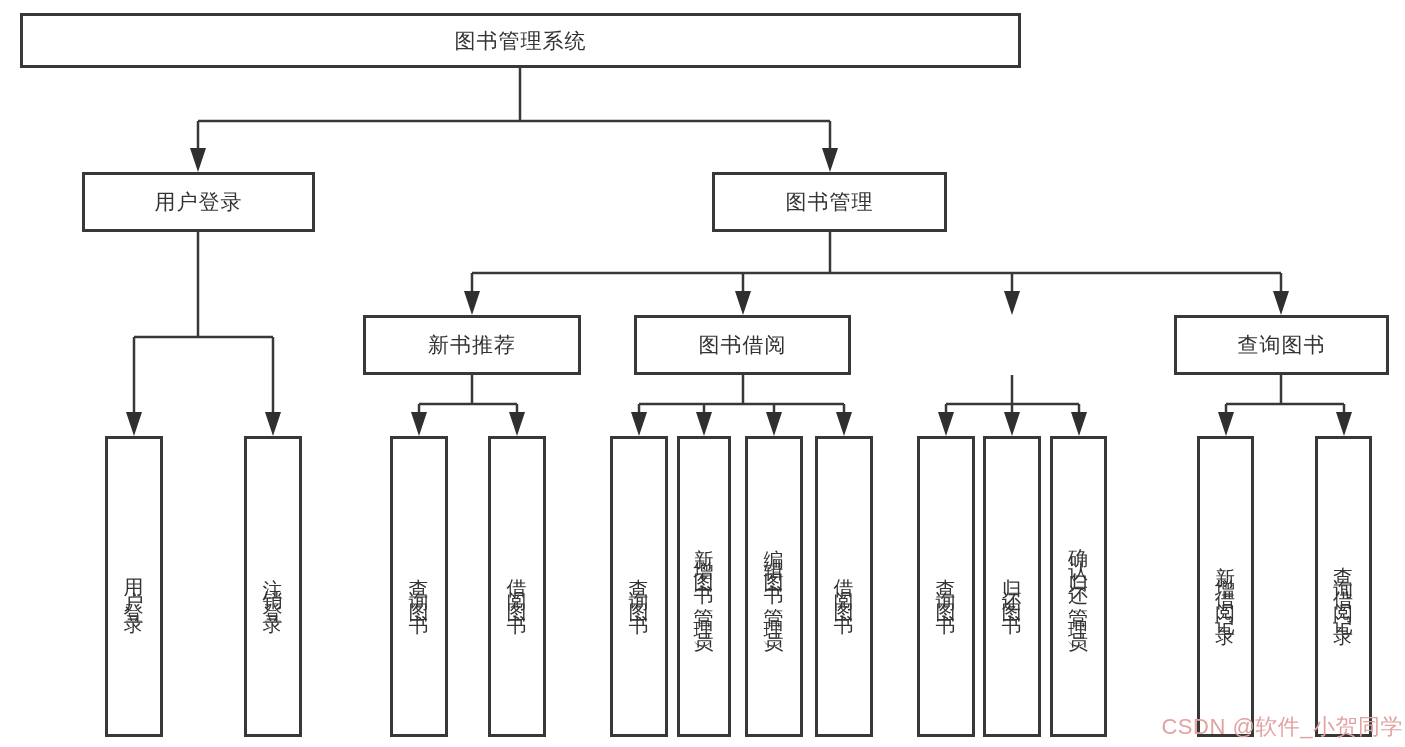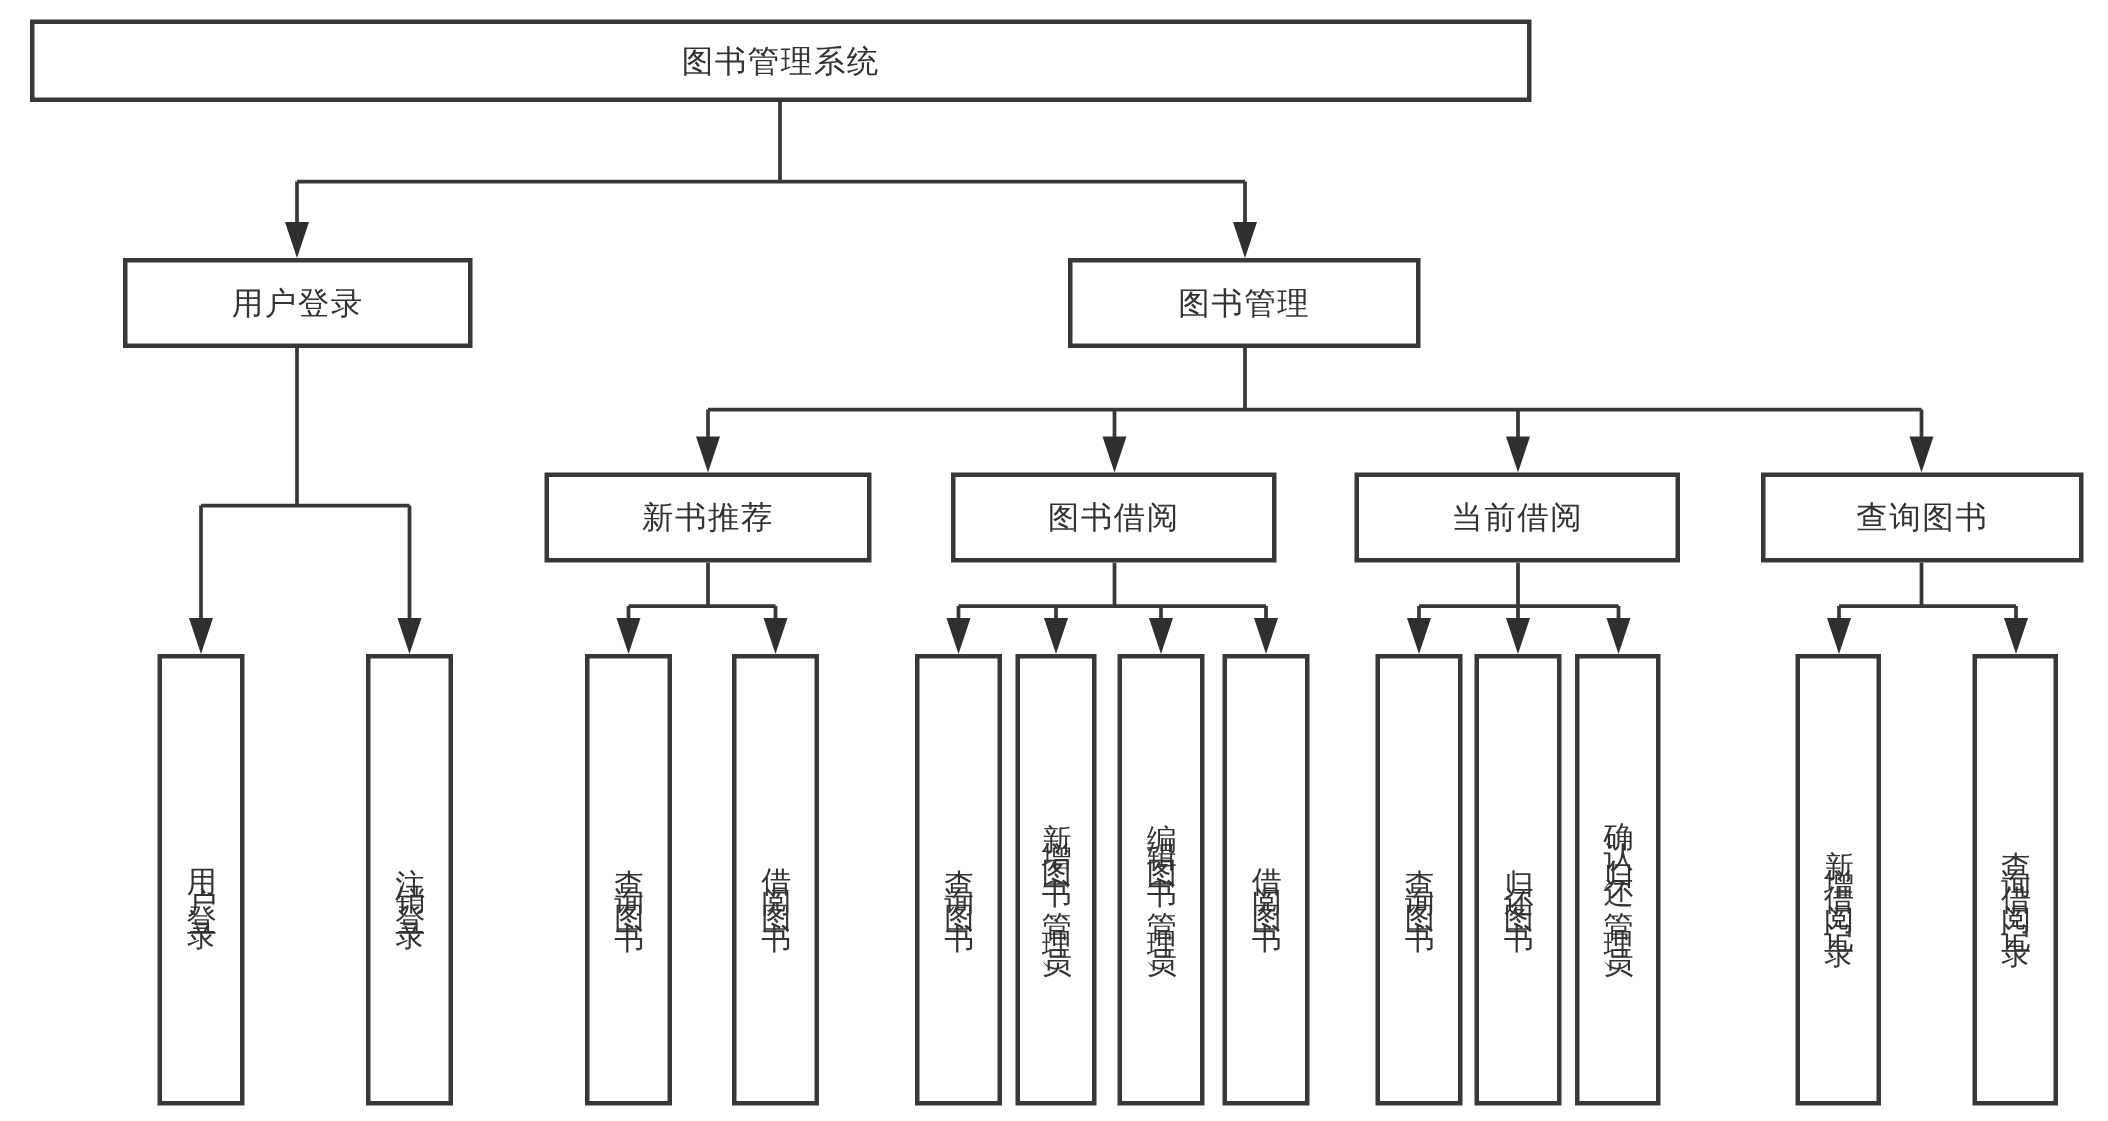--- a/index.html
+++ b/index.html
@@ -131,30 +131,30 @@
     </g>
   </svg>
 
   <div class="box root-box">图书管理系统</div>
 
   <div class="box l2-box" style="left:82px;  width:233px;">用户登录</div>
   <div class="box l3-box" style="left:363px;  width:218px;">新书推荐</div>
 
   <div class="box l2-box" style="left:712px; width:235px;">图书管理</div>
   <div class="box l3-box" style="left:634px;  width:217px;">图书借阅</div>
-  <div class="box l3-box" style="left:903px;  width:217px;">当前借阅</div>
   <div class="box l3-box" style="left:1174px; width:215px;">查询图书</div>
 
   <div class="box leaf" style="left:105px;  width:58px;">用户登录</div>
   <div class="box leaf" style="left:244px;  width:58px;">注销登录</div>
   <div class="box leaf" style="left:390px;  width:58px;">查询图书</div>
   <div class="box leaf" style="left:488px;  width:58px;">借阅图书</div>
   <div class="box leaf" style="left:610px;  width:58px;">查询图书</div>
   <div class="box leaf" style="left:677px;  width:54px;">新增图书（管理员）</div>
   <div class="box leaf" style="left:745px;  width:58px;">编辑图书（管理员）</div>
   <div class="box leaf" style="left:815px;  width:58px;">借阅图书</div>
   <div class="box leaf" style="left:917px;  width:58px;">查询图书</div>
   <div class="box leaf" style="left:983px;  width:58px;">归还图书</div>
   <div class="box leaf" style="left:1050px; width:57px;">确认归还（管理员）</div>
   <div class="box leaf" style="left:1197px; width:57px;">新增借阅记录</div>
   <div class="box leaf" style="left:1315px; width:57px;">查询借阅记录</div>
 
+  <div class="watermark">CSDN @软件_小贺同学</div>
 </div>
 
 </body></html>

